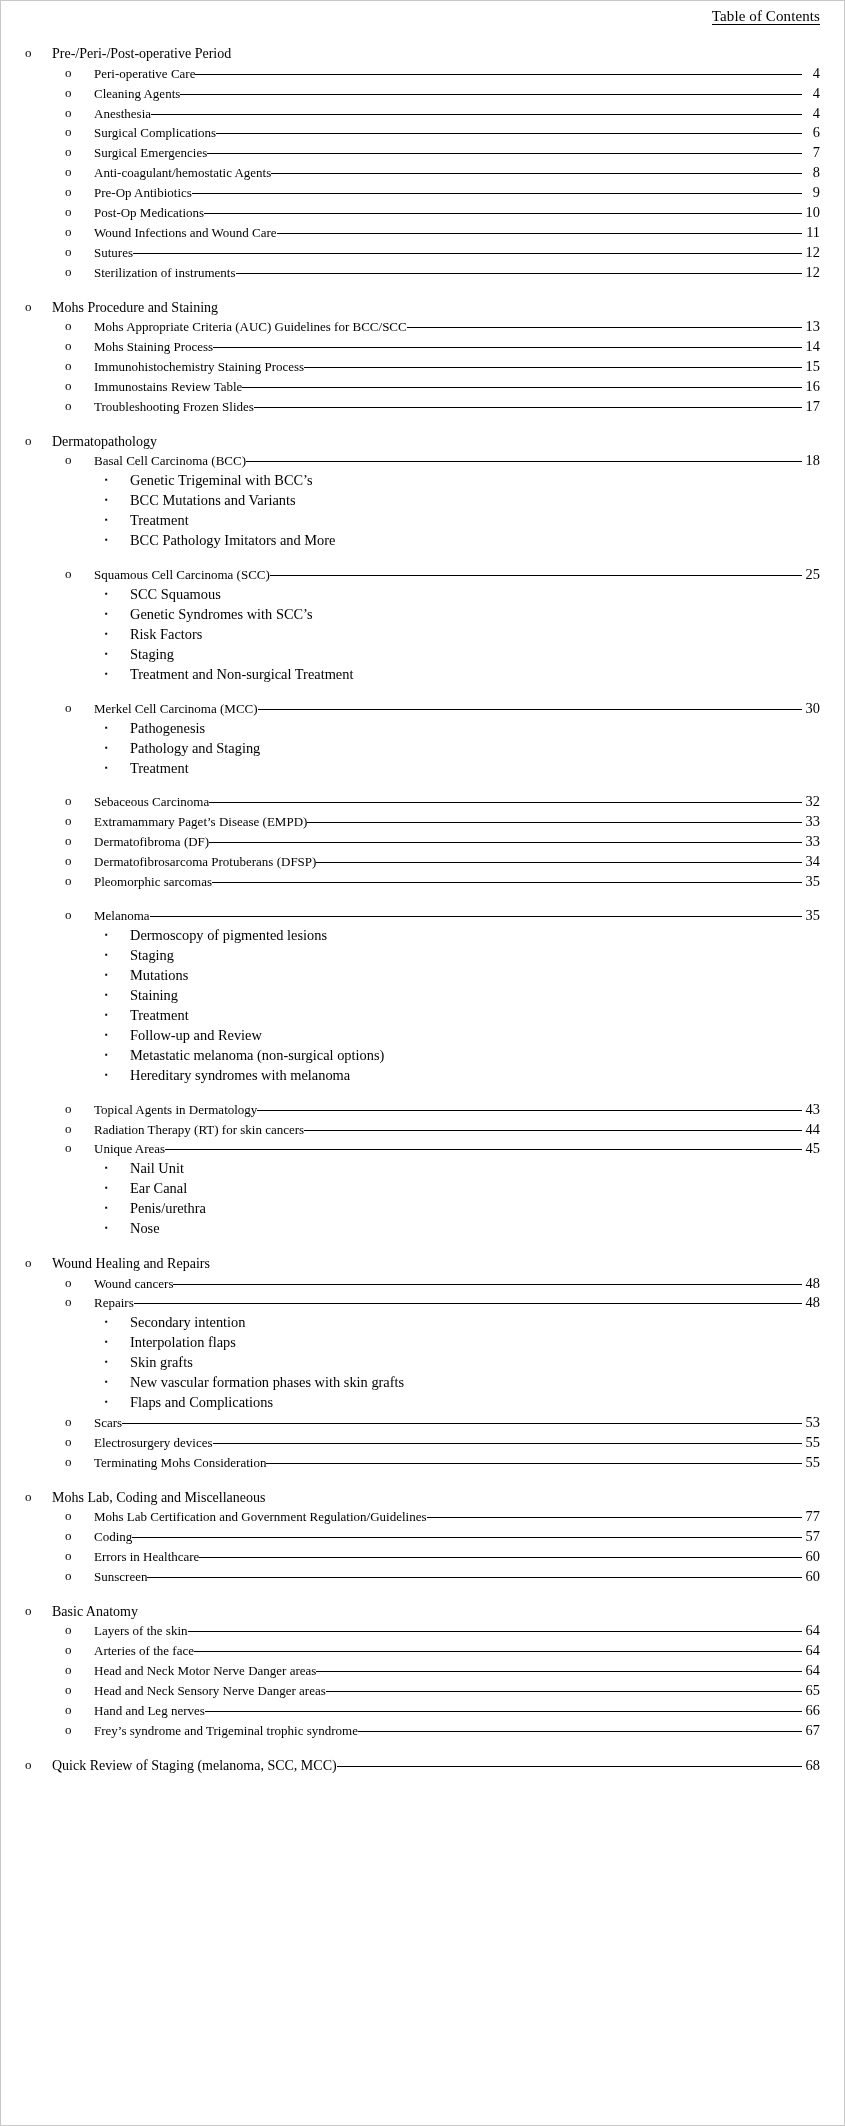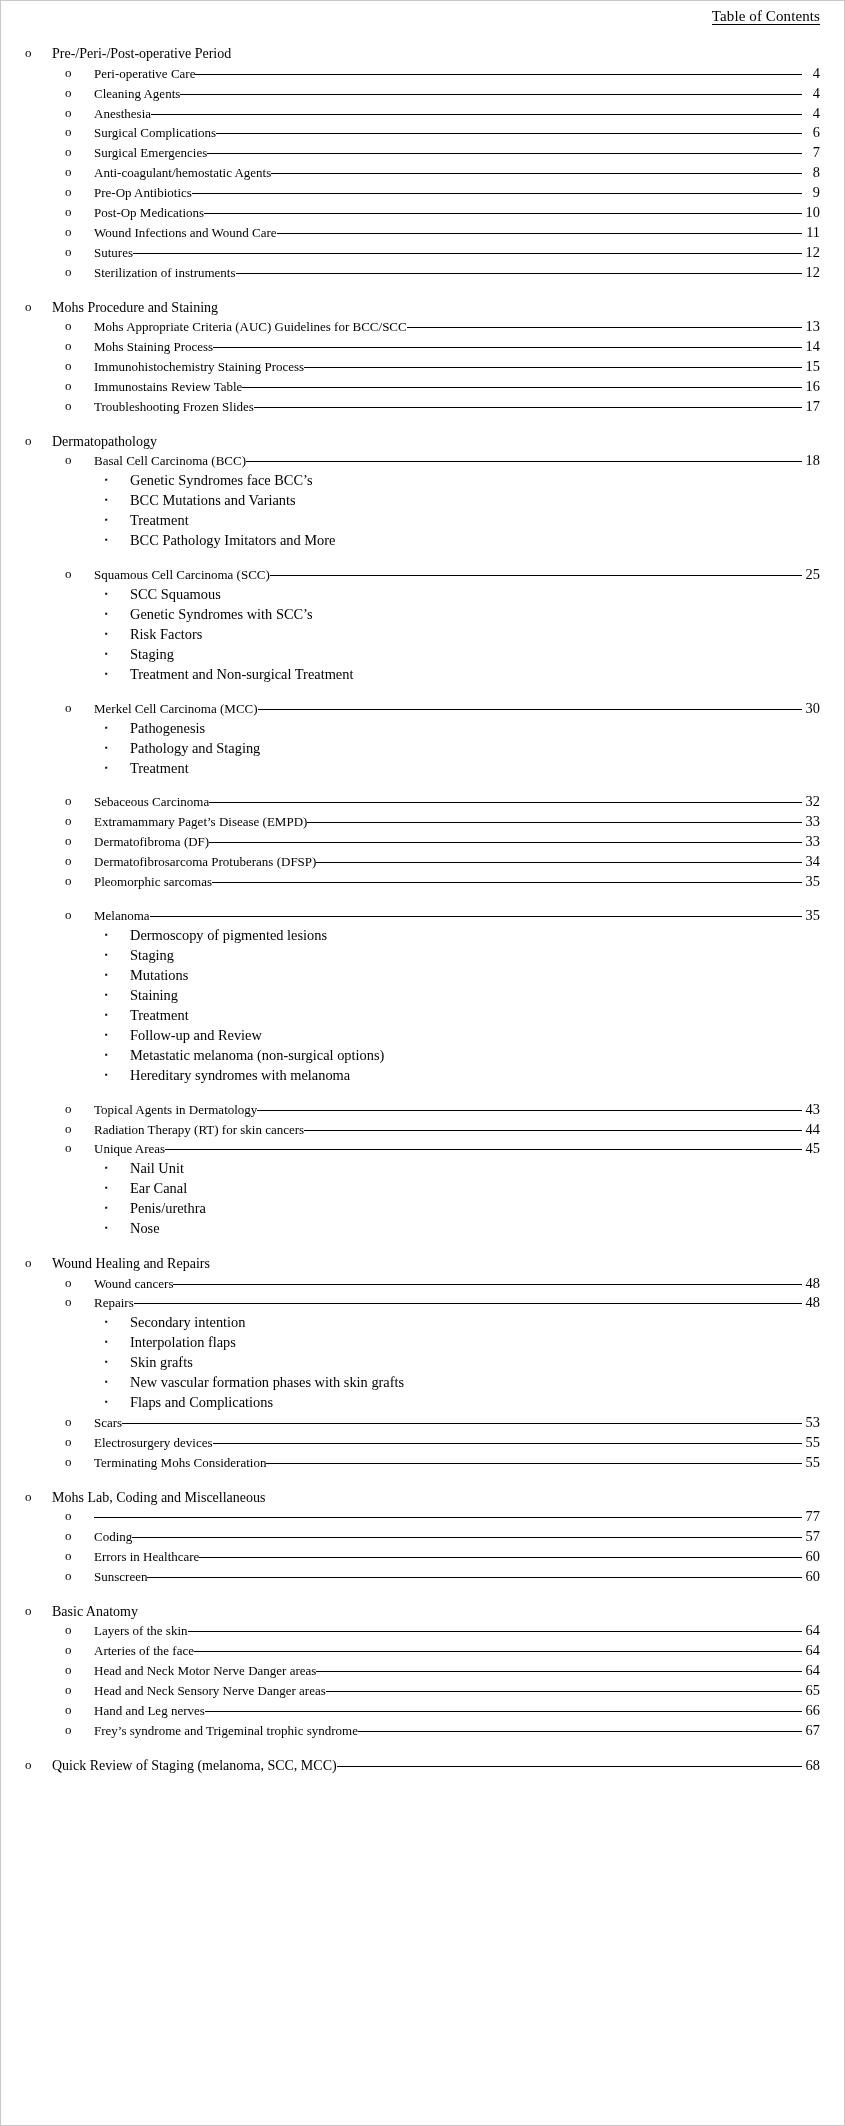--- a/index.html
+++ b/index.html
@@ -245,21 +245,21 @@
           </div>
           <div class="block">
             <div class="row lvl2">
               <span class="bullet circle">o</span>
               <span class="label">Basal Cell Carcinoma (BCC)</span>
               <span class="leader"></span>
               <span class="pagenum">18</span>
             </div>
             <div class="row lvl3 nolead">
               <span class="bullet square">▪</span>
-              <span class="label">Genetic Syndromes face BCC’s</span>
+              <span class="label">Genetic Trigeminal with BCC’s</span>
               <span class="leader none"></span>
               <span class="pagenum empty"></span>
             </div>
             <div class="row lvl3 nolead">
               <span class="bullet square">▪</span>
               <span class="label">BCC Mutations and Variants</span>
               <span class="leader none"></span>
               <span class="pagenum empty"></span>
             </div>
             <div class="row lvl3 nolead">
@@ -545,20 +545,21 @@
         <div class="grp">
           <div class="row lvl1 nolead">
             <span class="bullet circle">o</span>
             <span class="label">Mohs Lab, Coding and Miscellaneous</span>
             <span class="leader none"></span>
             <span class="pagenum empty"></span>
           </div>
           <div class="block">
             <div class="row lvl2">
               <span class="bullet circle">o</span>
+              <span class="label">Mohs Lab Certification and Government Regulation/Guidelines</span>
               <span class="leader"></span>
               <span class="pagenum">77</span>
             </div>
             <div class="row lvl2">
               <span class="bullet circle">o</span>
               <span class="label">Coding</span>
               <span class="leader"></span>
               <span class="pagenum">57</span>
             </div>
             <div class="row lvl2">

